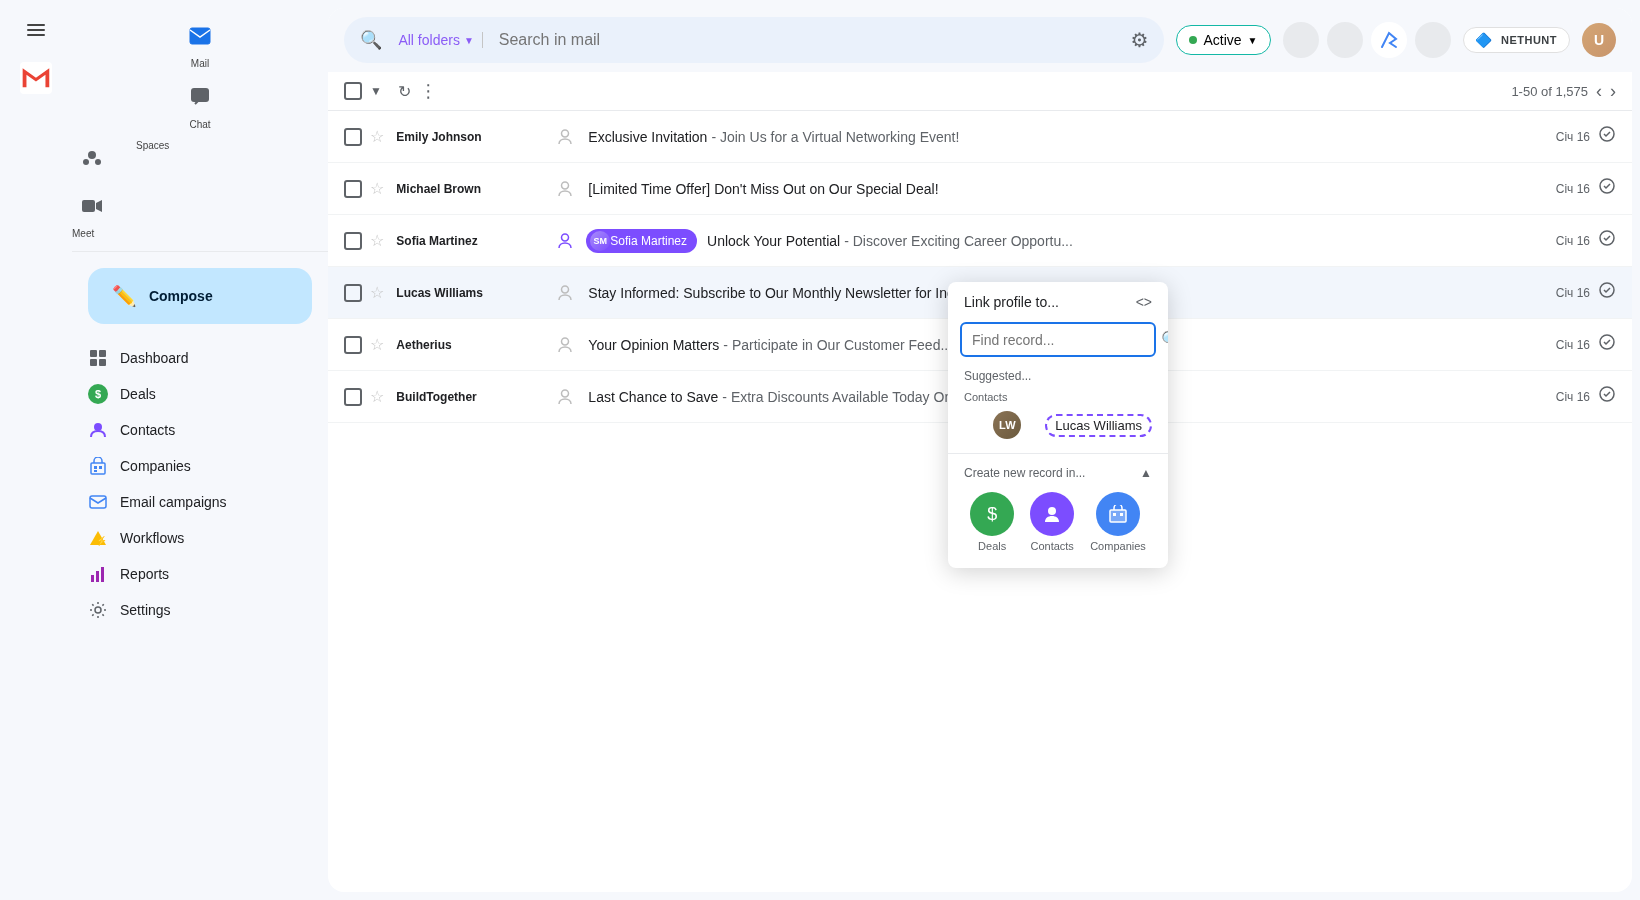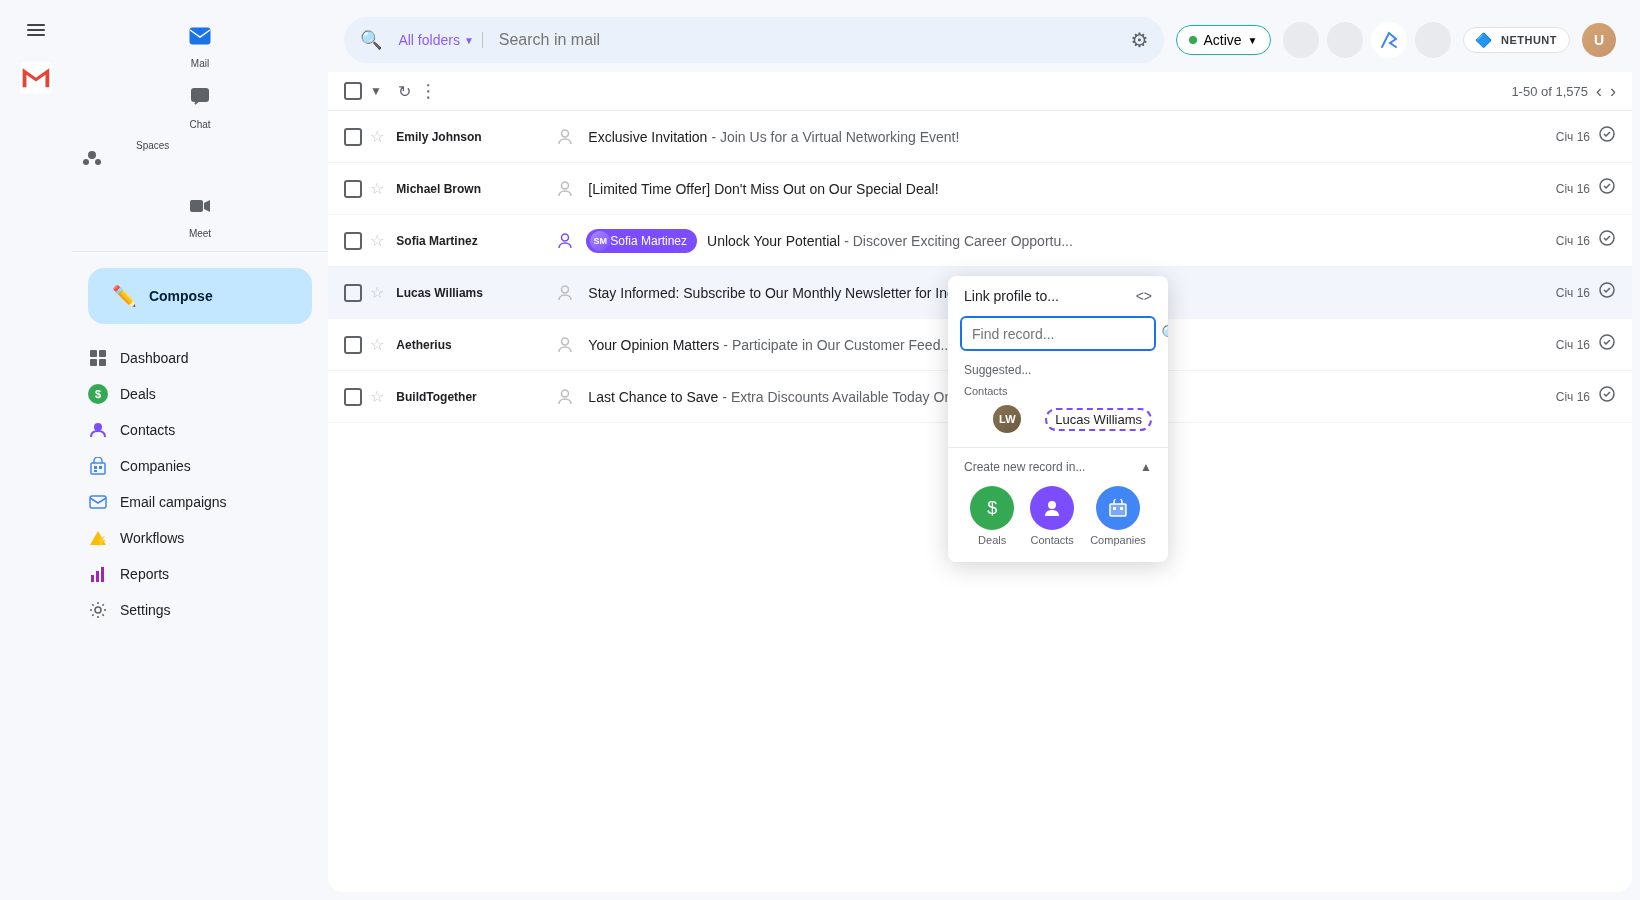--- a/index.html
+++ b/index.html
@@ -201,21 +201,21 @@
       width: 20px; height: 20px; border-radius: 50%;
       background: linear-gradient(135deg, #a78bfa, #7c4dff);
       display: flex; align-items: center; justify-content: center;
       font-size: 9px; font-weight: 700; color: #fff;
     }
 
     
     .popup-overlay { position: relative; }
     .link-profile-popup {
       position: absolute;
-      top: 9px; left: 620px;
+      top: 15px; left: 620px;
       width: 220px;
       background: #fff;
       border-radius: 8px;
       box-shadow: 0 4px 24px rgba(0,0,0,0.18);
       z-index: 100;
       overflow: hidden;
     }
     .popup-header {
       display: flex; align-items: center; justify-content: space-between;
       padding: 12px 16px;
@@ -320,21 +320,21 @@
     <div style="width:40px;height:40px;display:flex;align-items:center;justify-content:center;border-radius:50%;">
       <svg width="22" height="22" viewBox="0 0 22 22" fill="none">
         <circle cx="11" cy="8" r="4" fill="#5f6368"></circle>
         <circle cx="5" cy="15" r="3" fill="#5f6368"></circle>
         <circle cx="17" cy="15" r="3" fill="#5f6368"></circle>
       </svg>
     </div>
     <span style="font-size:10px;color:#444;margin-top:2px;">Spaces</span>
   </div>
 
-  <div style="display:flex;flex-direction:column;align-items:center;padding:4px 0;cursor:pointer;">
+  <div style="display:flex;flex-direction:column;align-items:flex-start;padding:4px 0;cursor:pointer;">
     <div style="width:40px;height:40px;display:flex;align-items:center;justify-content:center;border-radius:50%;">
       <svg width="22" height="16" viewBox="0 0 22 16" fill="none">
         <rect x="1" y="2" width="13" height="12" rx="2" fill="#5f6368"></rect>
         <path d="M15 5l6-3v12l-6-3V5z" fill="#5f6368"></path>
       </svg>
     </div>
     <span style="font-size:10px;color:#444;margin-top:2px;">Meet</span>
   </div>
 
   <div class="nav-divider"></div>

